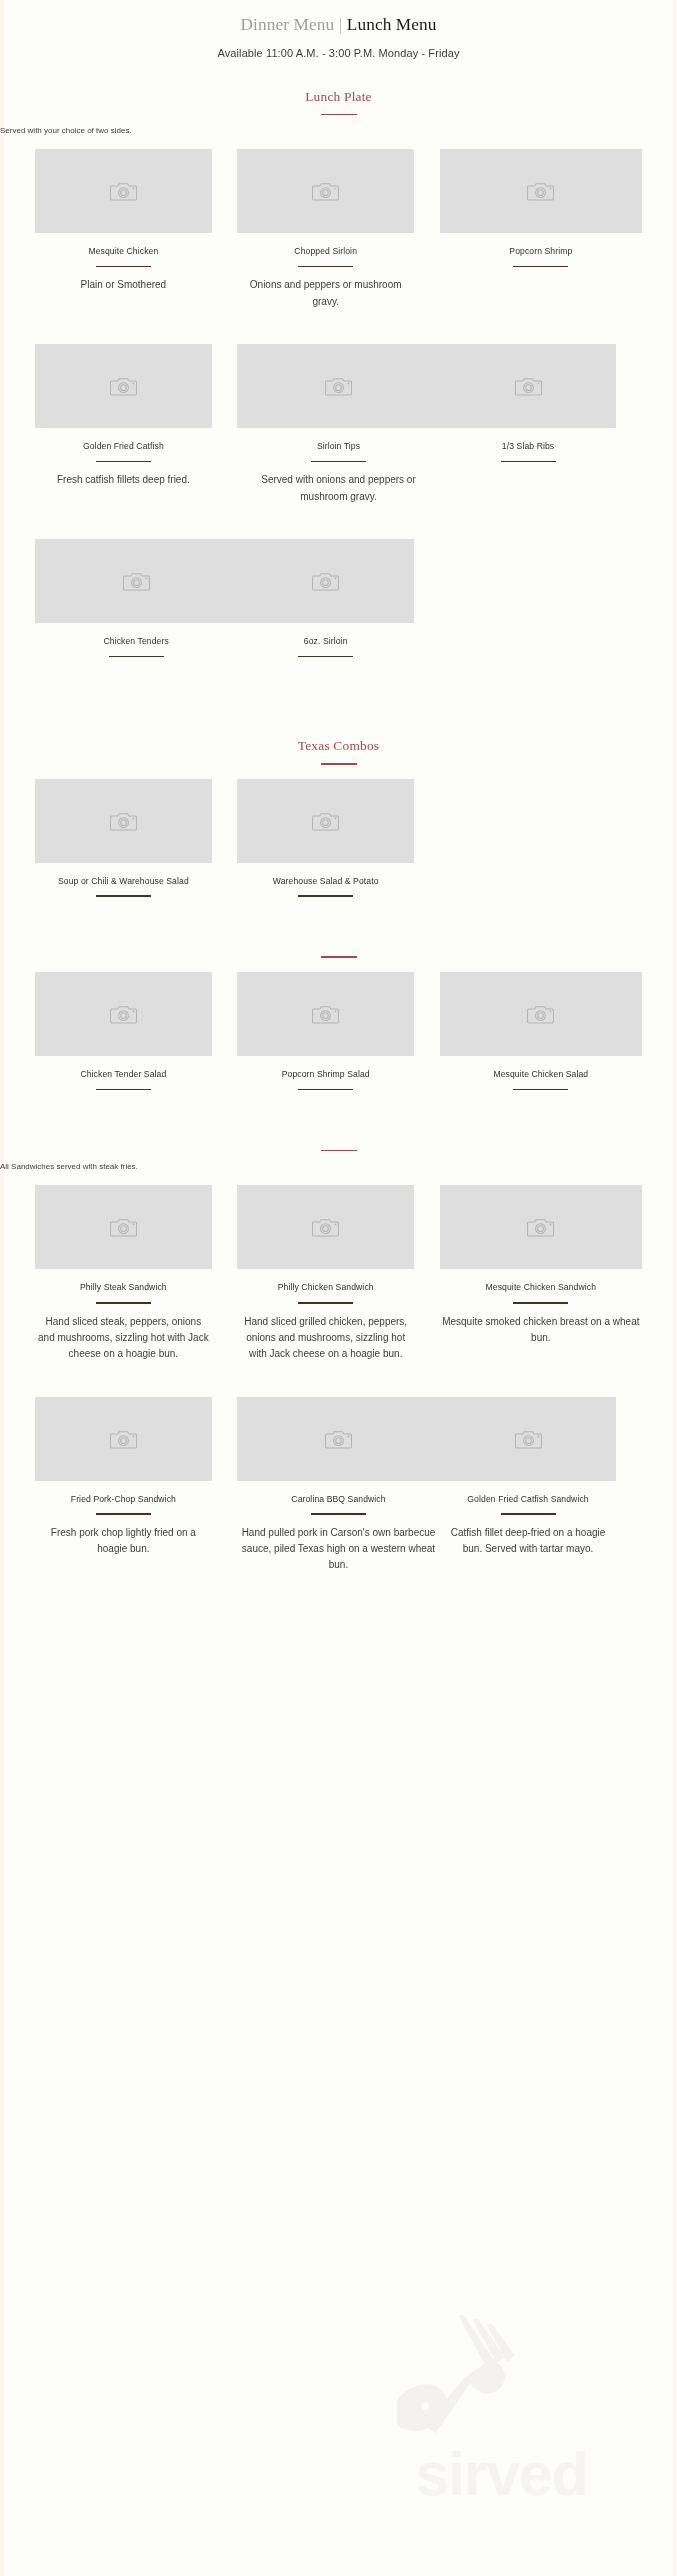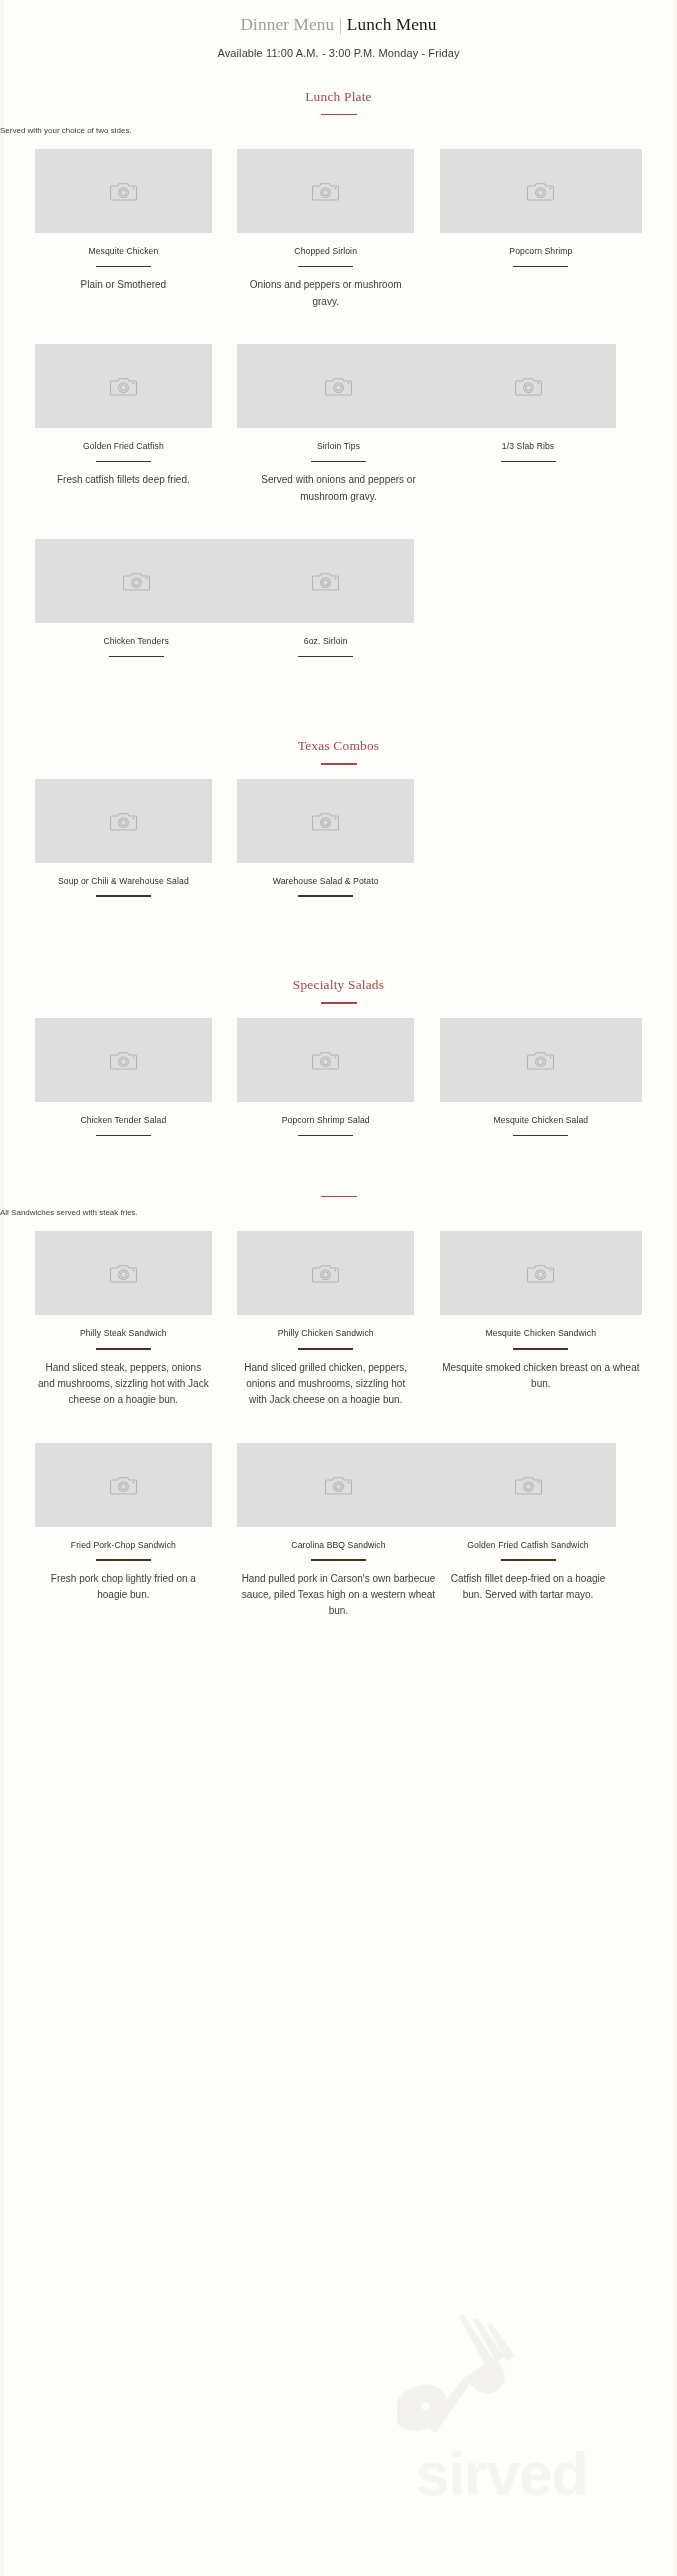--- a/index.html
+++ b/index.html
@@ -362,21 +362,20 @@
 </svg>
               </span>
             </div>
             <div class="item-name">Warehouse Salad &amp; Potato</div>
             <div class="item-rule"></div>
           </div>
         </div>
       </div>
       <div class="section">
         <div class="section-gap"></div>
-        <div class="section-title">Specialty Salads</div>
         <div class="section-rule"></div>
         <div class="grid">
           <div class="cell">
             <div class="thumb">
               <span>
 <svg width="27" height="22" viewBox="0 0 42 34" aria-hidden="true">
   <g fill="none" stroke="#b4b4b4" stroke-width="1.6">
     <path d="M2.6 9.2h9.4l2.2-3.6h13.2l2.2 3.6h9.8a1.8 1.8 0 0 1 1.8 1.8v18.2a1.8 1.8 0 0 1-1.8 1.8H2.6A1.8 1.8 0 0 1 .8 29.2V11a1.8 1.8 0 0 1 1.8-1.8z"></path>
     <circle cx="21" cy="19.6" r="7.6"></circle>
     <circle cx="21" cy="19.6" r="4.4"></circle>

